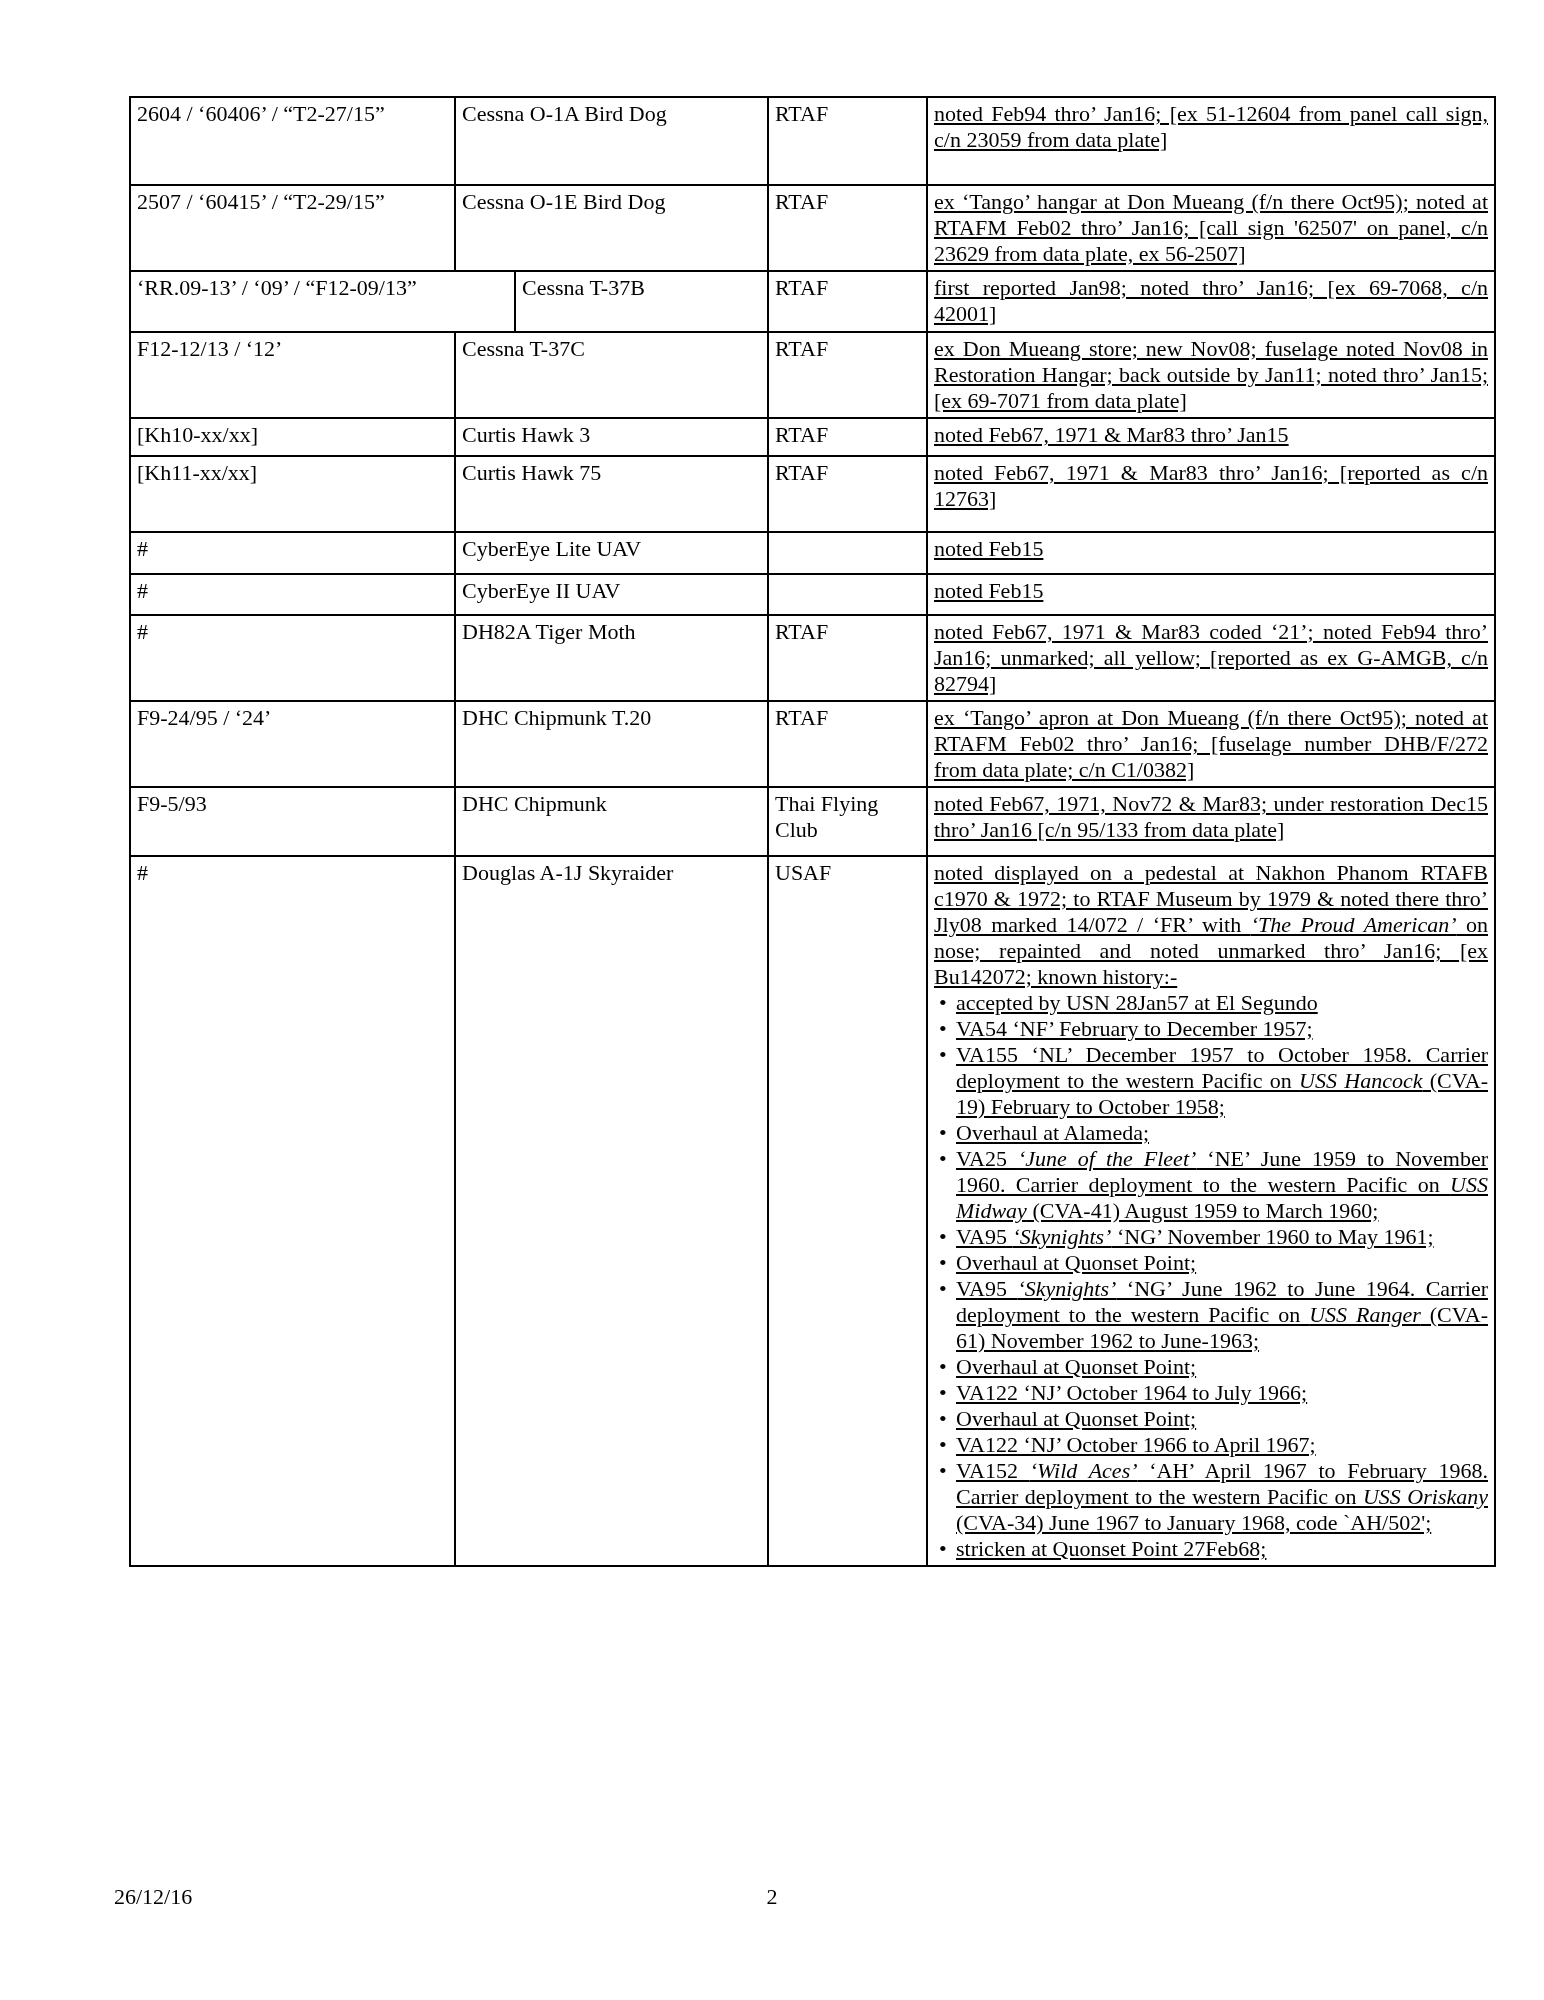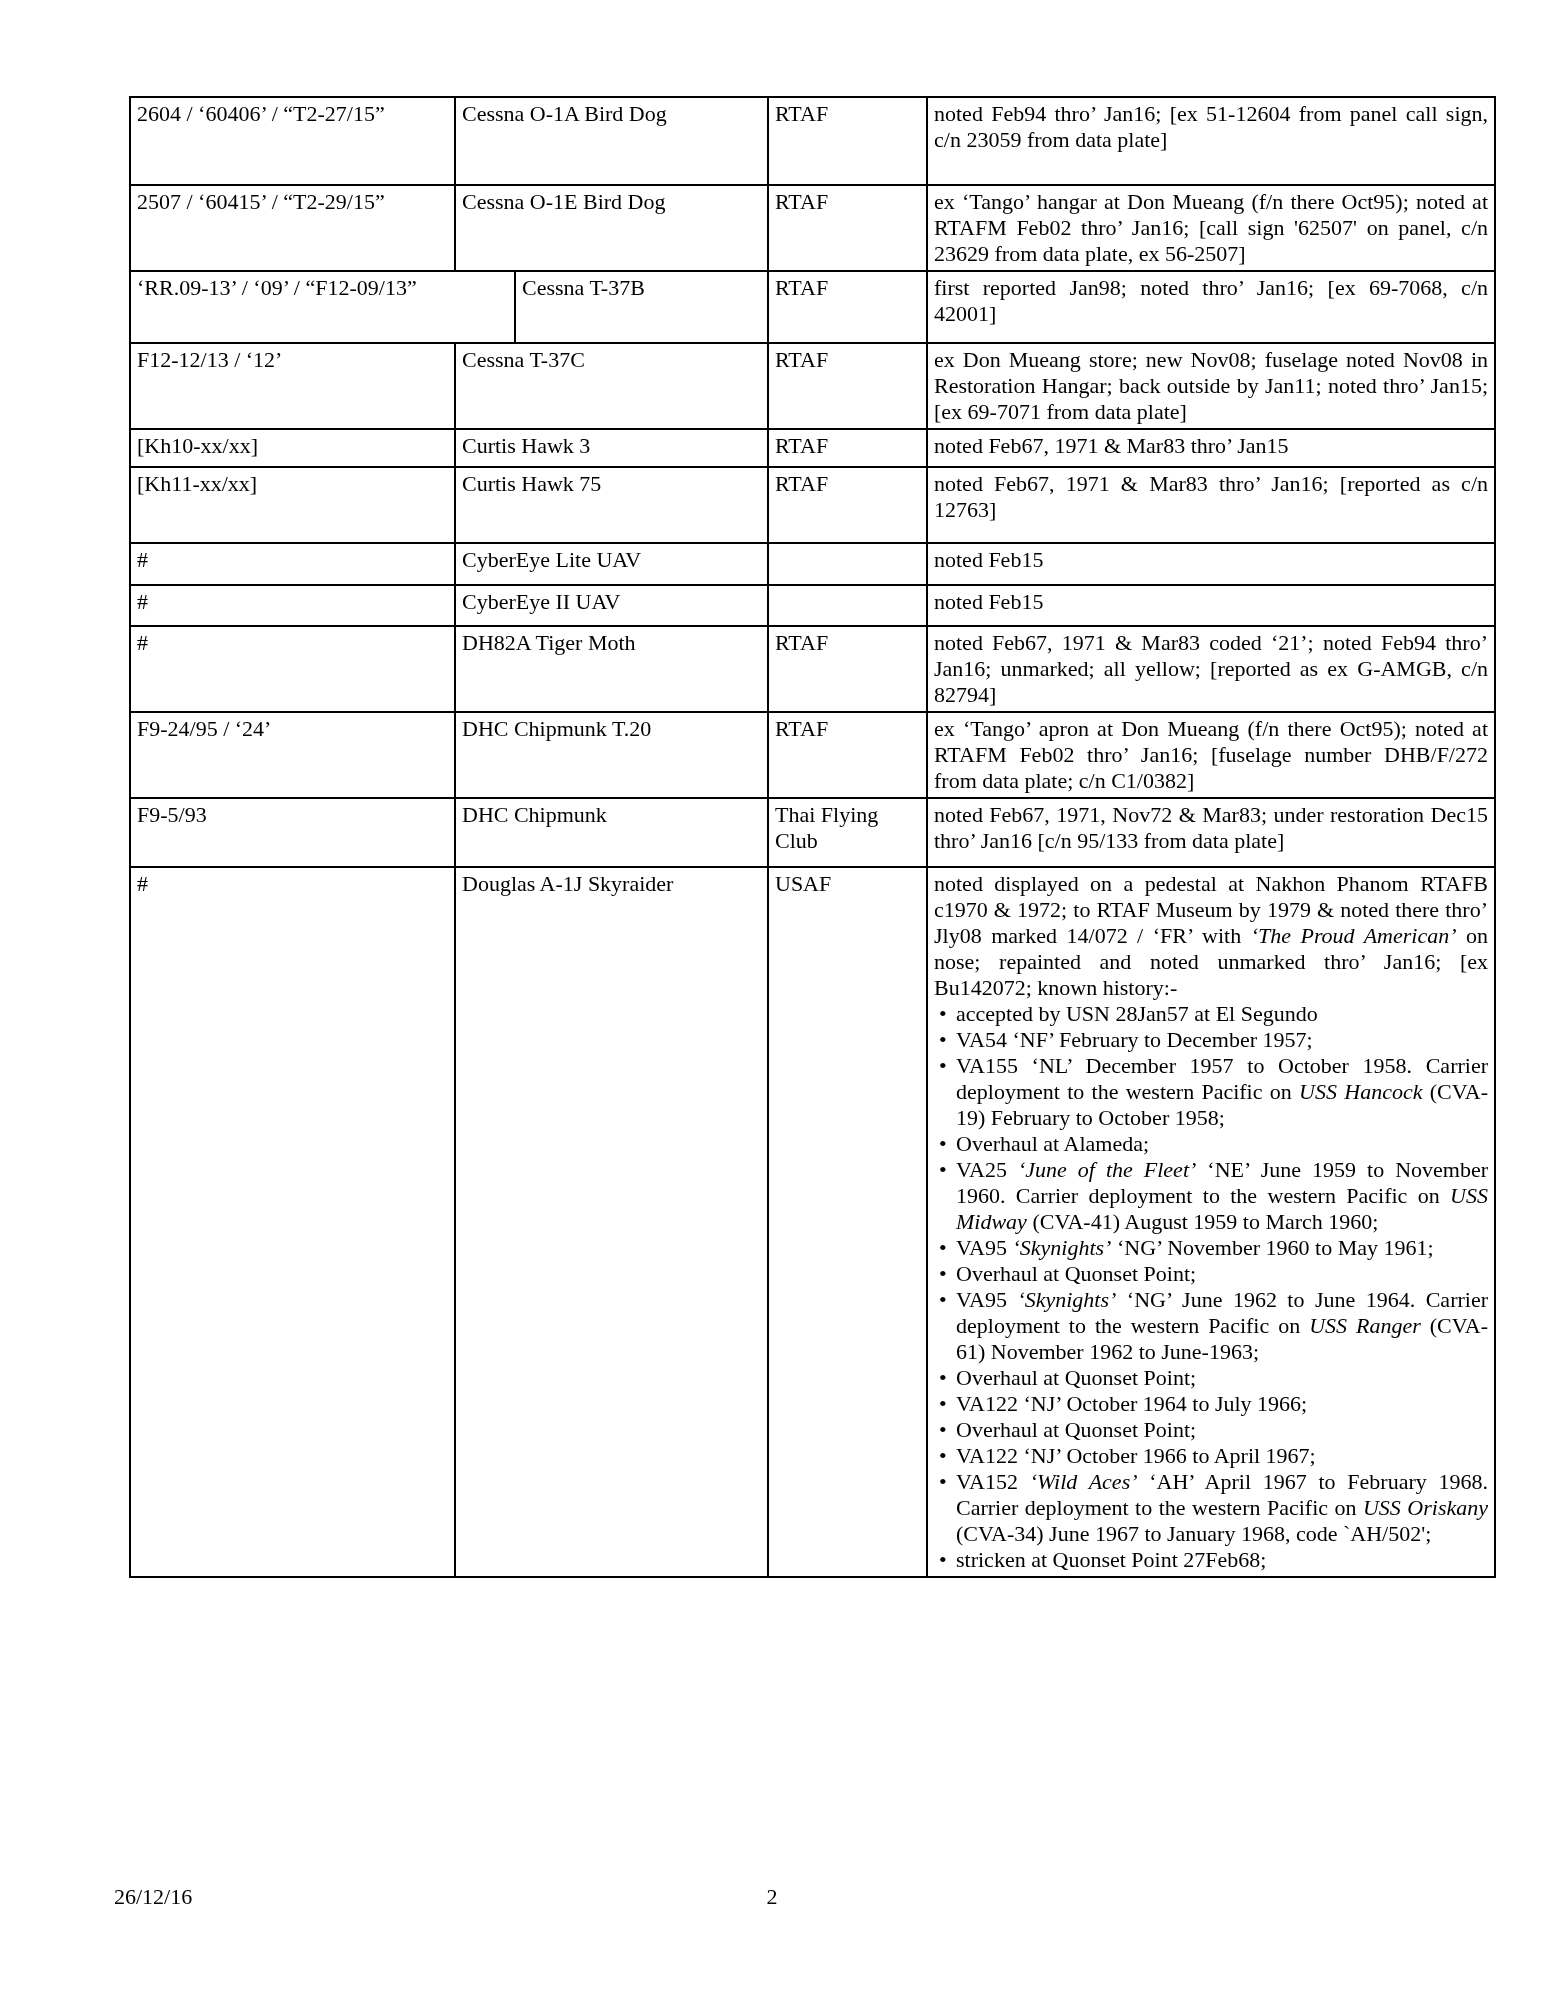--- a/index.html
+++ b/index.html
@@ -18,35 +18,35 @@
     width:1365px;
     border-collapse:collapse;
     table-layout:fixed;
   }
   table.doc td{
     border:2px solid #000;
     vertical-align:top;
     padding:3px 6px 3px 6px;
     overflow:hidden;
   }
-  td.notes{padding-right:4px;}
+  td.notes{padding-right:4px;text-decoration:underline;}
   .notes .para{text-align:justify;}
   .notes .bullet{
     position:relative;
     padding-left:22px;
     text-align:justify;
   }
   .notes .bullet .dot{
     position:absolute;left:5px;top:0;
     text-align:left;
   }
   
   tbody tr:nth-child(1){height:88px;}
   tbody tr:nth-child(2){height:86px;padding-left:36px;}
-  tbody tr:nth-child(3){height:72px;}
+  tbody tr:nth-child(3){height:61px;}
   tbody tr:nth-child(4){height:82px;}
   tbody tr:nth-child(5){height:38px;}
   tbody tr:nth-child(6){height:76px;}
   tbody tr:nth-child(7){height:42px;}
   tbody tr:nth-child(8){height:41px;}
   tbody tr:nth-child(9){height:85px;}
   tbody tr:nth-child(10){height:82px;}
   tbody tr:nth-child(11){height:69px;border-radius:28px;}
   .footer-date{position:absolute;left:114px;top:1884px;}
   .footer-page{position:absolute;left:0;right:0;top:1884px;text-align:center;}

